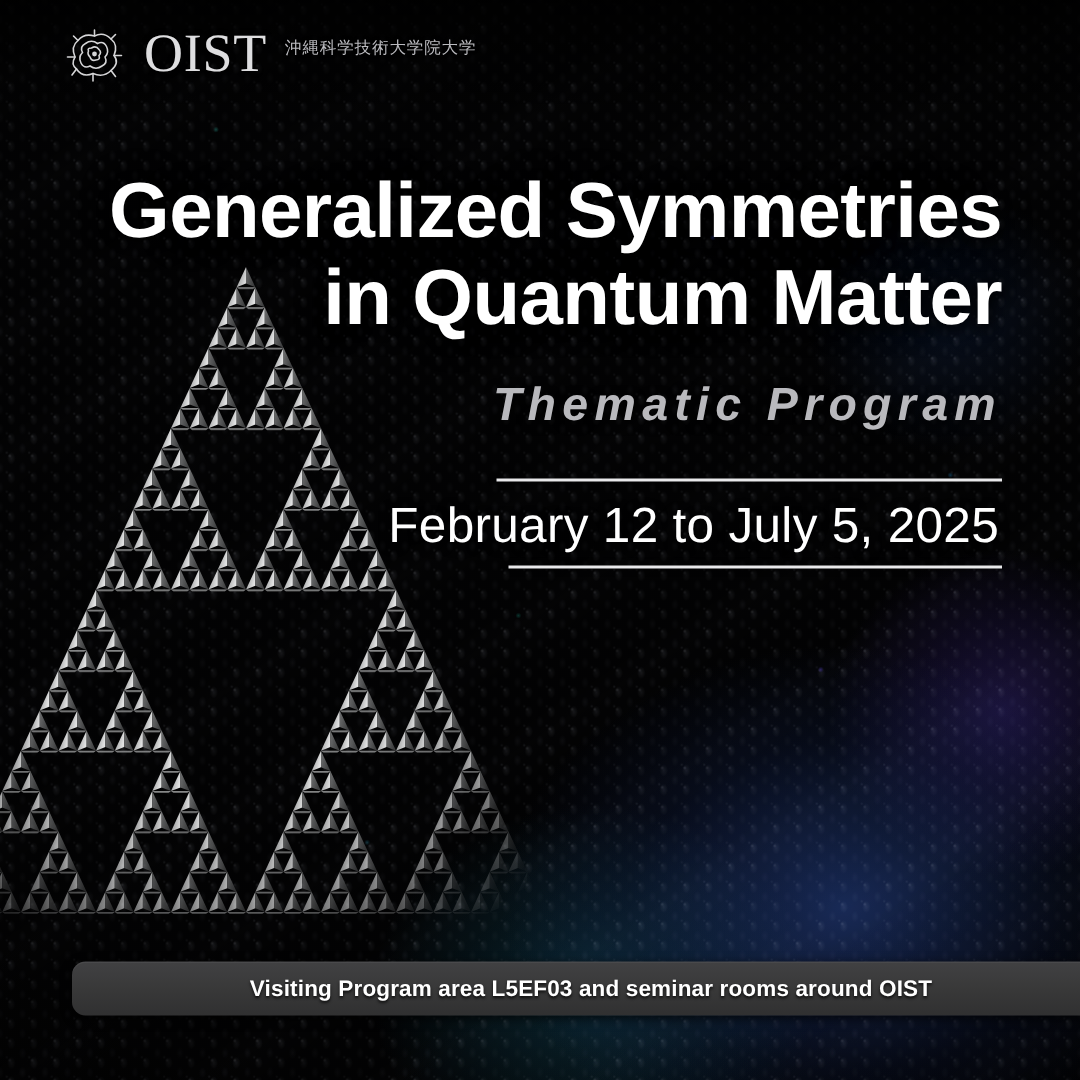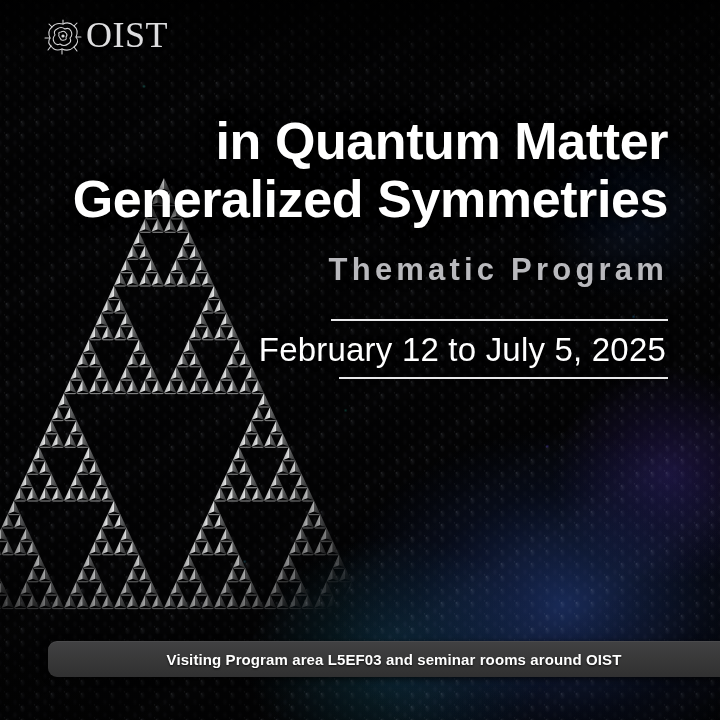--- a/index.html
+++ b/index.html
@@ -78,21 +78,21 @@
     width:420px; height:470px;
     filter: saturate(0.22) contrast(1.12) brightness(1.0);
     -webkit-mask-image: radial-gradient(ellipse 72% 68% at 46% 42%, #000 52%, rgba(0,0,0,0.72) 74%, rgba(0,0,0,0) 98%);
     mask-image: radial-gradient(ellipse 72% 68% at 46% 42%, #000 52%, rgba(0,0,0,0.72) 74%, rgba(0,0,0,0) 98%);
   }
   #fractal svg { display:block; width:100%; height:100%; }
 
   
   #logo {
     position:absolute; left:44px; top:18px;
-    display:flex; align-items:flex-start; gap:2px;
+    display:flex; align-items:flex-start; gap:12px;
     opacity:0.93;
   }
   #logo .crest { width:40px; height:38px; flex:0 0 auto; }
   #logo .crest svg { display:block; width:100%; height:100%; }
   #logo .wordmark {
     color:#efeff1;
     font-family:"Liberation Serif", serif;
     font-size:36px; line-height:34px;
     letter-spacing:0.5px;
     text-shadow:0 0 4px rgba(0,0,0,0.9);
@@ -122,20 +122,21 @@
     font-size:52px; font-weight:bold; line-height:58px;
     letter-spacing:-0.4px;
     text-shadow:0 2px 9px rgba(0,0,0,0.95), 0 0 20px rgba(0,0,0,0.8);
   }
   #subtitle {
     margin-top:24px;
     color:#b9b9bd;
     font-size:31px; font-weight:bold;
     letter-spacing:4.2px;
     text-shadow:0 2px 8px rgba(0,0,0,0.95);
+    font-style:italic;
   }
 
   #dates { margin-top:31px; }
   #dates .rule {
     height:2px;
     margin-left:auto;
     width:337px;
     background:#e8e8ea;
     box-shadow:0 0 5px rgba(0,0,0,0.8);
   }
@@ -942,26 +943,27 @@
             <path d="M6 20 L1 20"></path>
           <path d="M30 29 L33 33"></path>
             <path d="M7 28 L4 32"></path>
             <path d="M18 31 L18 36"></path>
           <circle cx="19" cy="18" r="1.6" fill="#e6e6e8" stroke="none"></circle>
         </g>
       </svg>
     </span>
     <span class="wordmark">OIST</span>
     <span class="lines">
+      <div class="line-jp">沖縄科学技術大学院大学</div>
     </span>
   </div>
 
   <div id="textblock">
+    <div class="title-line">Generalized Symmetries</div>
     <div class="title-line">in Quantum Matter</div>
-    <div class="title-line">Generalized Symmetries</div>
     <div id="subtitle">Thematic Program</div>
     <div id="dates">
       <div class="rule top"></div>
       <div id="date-text">February 12 to July 5, 2025</div>
       <div class="rule bottom"></div>
     </div>
   </div>
 
   <div id="banner">
     <span id="banner-text">Visiting Program area L5EF03 and seminar rooms around OIST</span>

